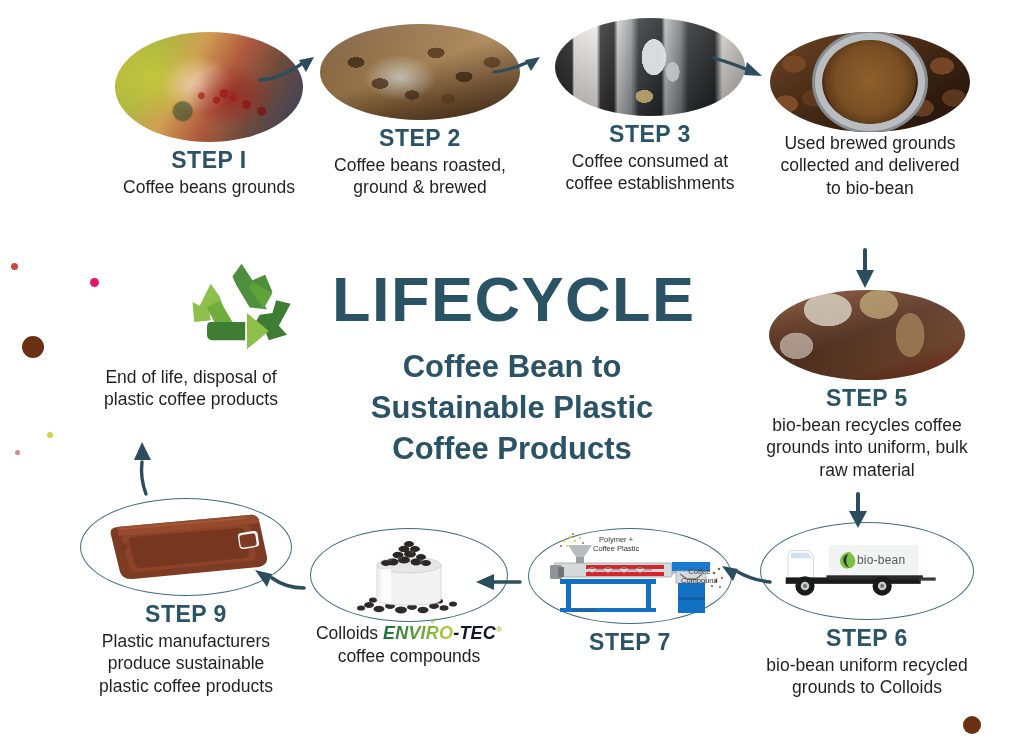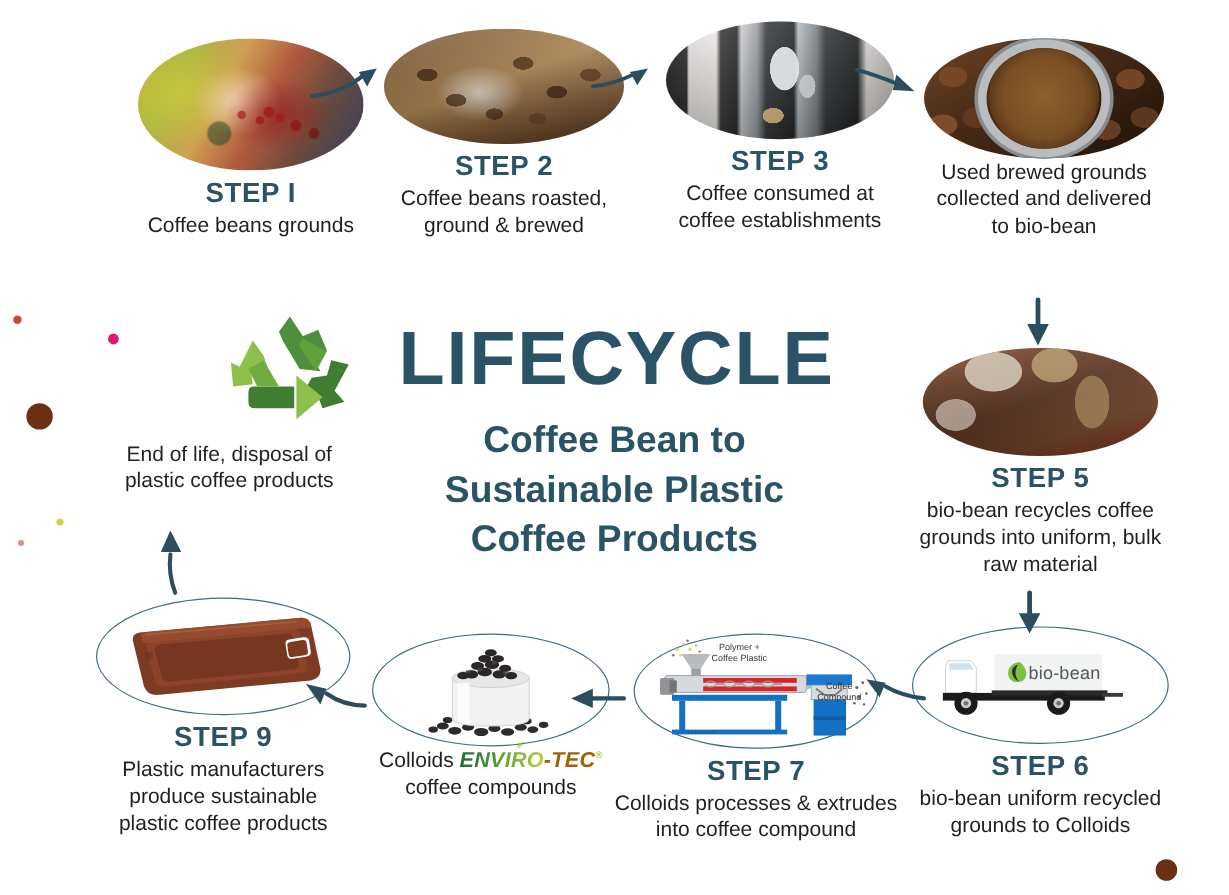--- a/index.html
+++ b/index.html
@@ -232,21 +232,21 @@
     font-size: 18px;
     letter-spacing: .2px;
     position: relative;
   }
   .et-enviro {
     background: linear-gradient(95deg, #1d6b3a 0%, #3f8f33 35%, #7fb13a 65%, #b9cf3c 100%);
     -webkit-background-clip: text;
     background-clip: text;
     color: transparent;
   }
-  .et-tec { color: #a16207; }
+  .et-tec { color: #0f172a; }
   .et-reg { font-size: 8px; vertical-align: super; color: #a9c53a; }
   .et-leaf {
     position: absolute;
     width: 8px; height: 8px;
     left: 47px; top: -5px;
   }
 </style>
 </head>
 <body>
 
@@ -313,21 +313,21 @@
         <circle cx="24" cy="42" r="1.8" fill="#6d7275"></circle>
         <circle cx="96" cy="42" r="9" fill="#1a1a1a"></circle>
         <circle cx="96" cy="42" r="4" fill="#c9cdd0"></circle>
         <circle cx="96" cy="42" r="1.8" fill="#6d7275"></circle>
 
         <g transform="translate(56,10) scale(0.95)">
           <path d="M10 0 C3 1 0 6 1 11 C2 16 8 18 13 15 C17 12 17 5 10 0 Z" fill="#7ac143"></path>
           <path d="M9 2 C6 6 6 12 10 16 C7 15 4 12 4 8 C4 5 6 3 9 2 Z" fill="#2f2f2f"></path>
         </g>
       </svg>
-      <div class="bb-text" style="position:absolute;left:96px;top:30px;font-size:15px;">bio-bean</div>
+      <div class="bb-text" style="position:absolute;left:96px;top:30px;font-size:12px;">bio-bean</div>
     </div>
     <div class="step-title">STEP 6</div>
     <div class="step-desc">bio-bean uniform recycled
 grounds to Colloids</div>
   </div>
 
   <div class="step" style="left:505px;top:528px;width:250px;">
     <div class="oval-outline" style="width:202px;height:94px;">
       <svg viewBox="0 0 200 94" style="position:absolute;left:0;top:0;width:202px;height:94px;">
 
@@ -382,22 +382,20 @@
             <circle cx="190" cy="58" r="1"></circle>
         </g>
       </svg>
       <div class="extr-label" style="left:64px;top:6px;">Polymer +
 Coffee Plastic</div>
       <div class="extr-label" style="left:152px;top:38px;text-align:center;">Coffee
 Compound</div>
       <div class="extr-tiny" style="left:44px;top:80px;">EXTRUSION</div>
     </div>
     <div class="step-title">STEP 7</div>
-    <div class="step-desc">Colloids processes &amp; extrudes
-into coffee compound</div>
   </div>
 
   <div class="step" style="left:300px;top:528px;width:218px;">
     <div class="oval-outline" style="width:196px;height:92px;">
       <svg viewBox="0 0 196 92" style="position:absolute;left:0;top:0;width:196px;height:92px;">
 
         <g fill="#2e2b2a">
           <ellipse cx="58" cy="76" rx="5" ry="3"></ellipse>
             <ellipse cx="68" cy="80" rx="5.5" ry="3.2"></ellipse>
           <ellipse cx="79" cy="77" rx="5" ry="3"></ellipse>

